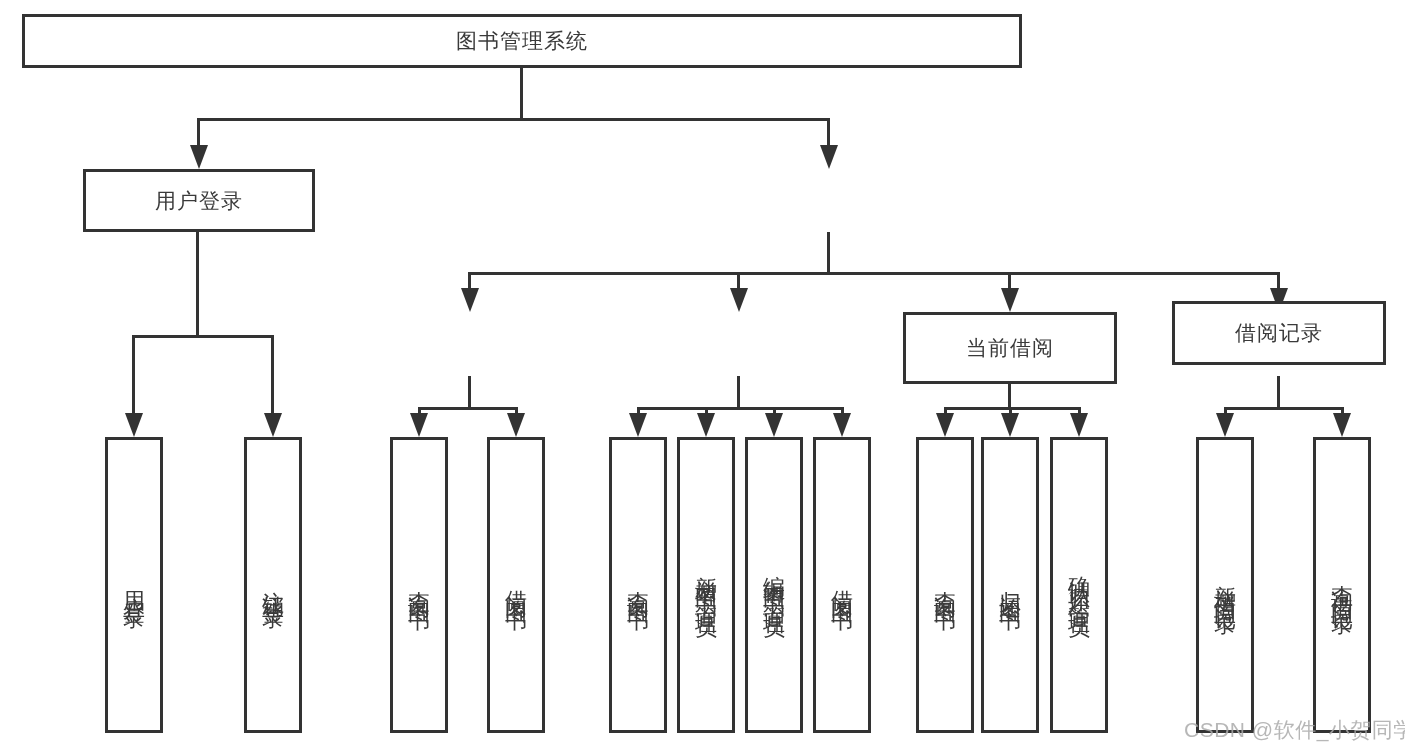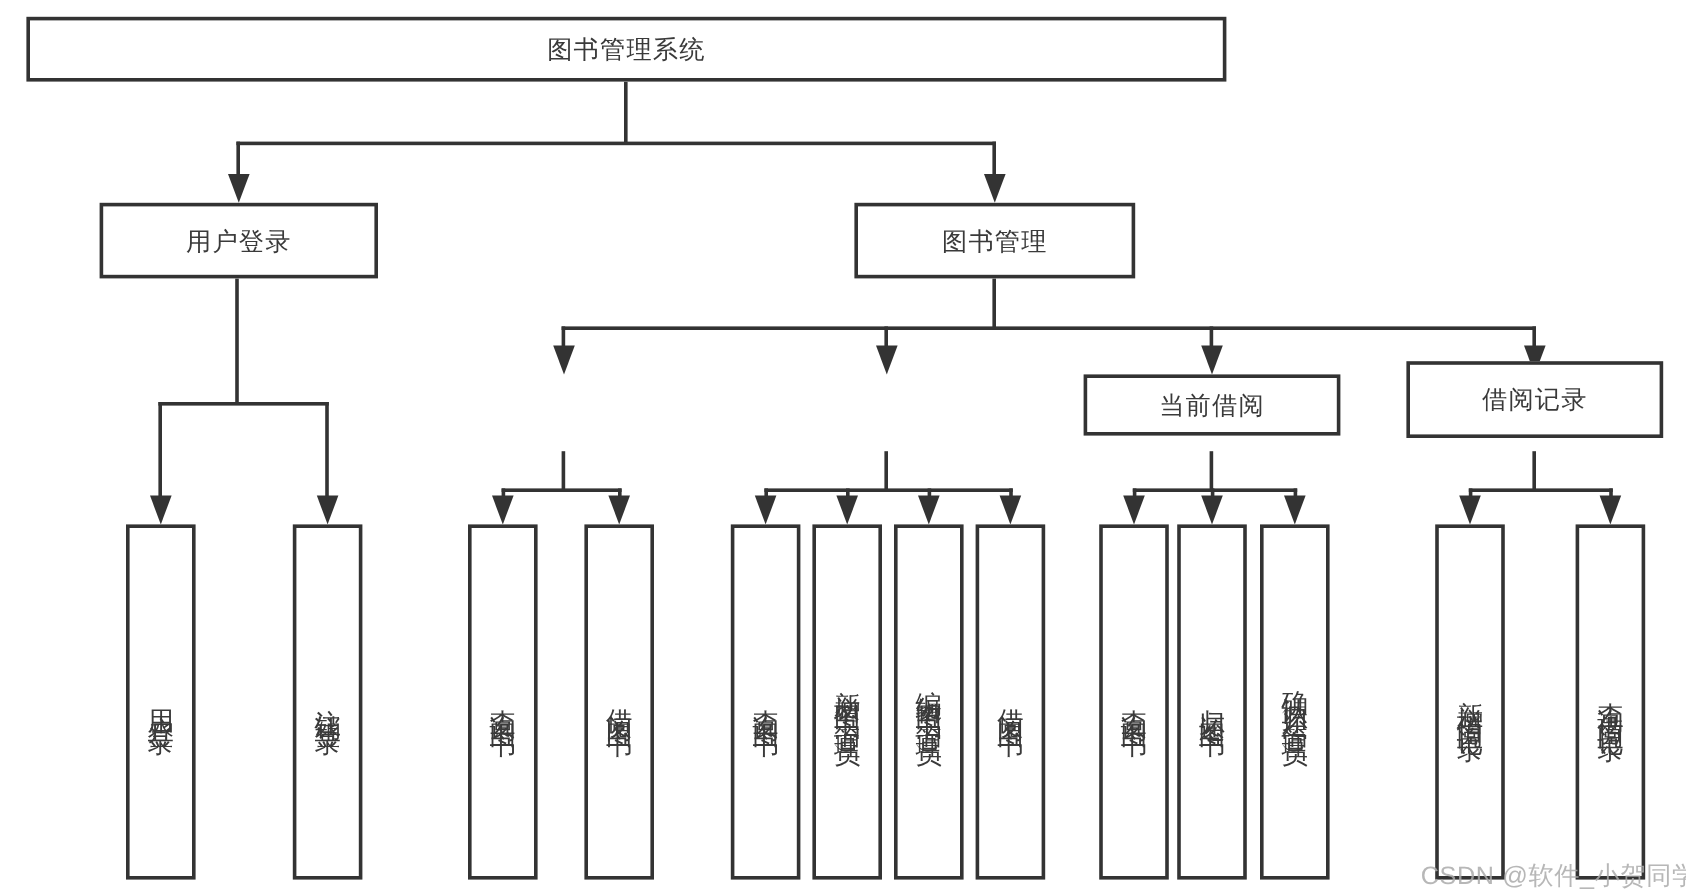--- a/index.html
+++ b/index.html
@@ -113,25 +113,22 @@
   <div class="arrow" style="left:1216px;top:413px"></div>
   <div class="arrow" style="left:1333px;top:413px"></div>
 
   <div class="box" style="left:22px;top:14px;width:1000px;height:54px">
     <span class="hlabel">图书管理系统</span>
   </div>
 
   <div class="box" style="left:83px;top:169px;width:232px;height:63px">
     <span class="hlabel">用户登录</span>
   </div>
-  <div class="box" style="left:712px;top:169px;width:234px;height:63px">
-    <span class="hlabel">图书管理</span>
-  </div>
 
-  <div class="box" style="left:903px;top:312px;width:214px;height:51px">
+  <div class="box" style="left:903px;top:312px;width:214px;height:72px">
     <span class="hlabel">当前借阅</span>
   </div>
   <div class="box" style="left:1172px;top:301px;width:214px;height:64px">
     <span class="hlabel">借阅记录</span>
   </div>
 
   <div class="box" style="left:105px;top:437px;width:58px;height:296px">
     <span class="vlabel">用户登录</span>
   </div>
   <div class="box" style="left:244px;top:437px;width:58px;height:296px">

